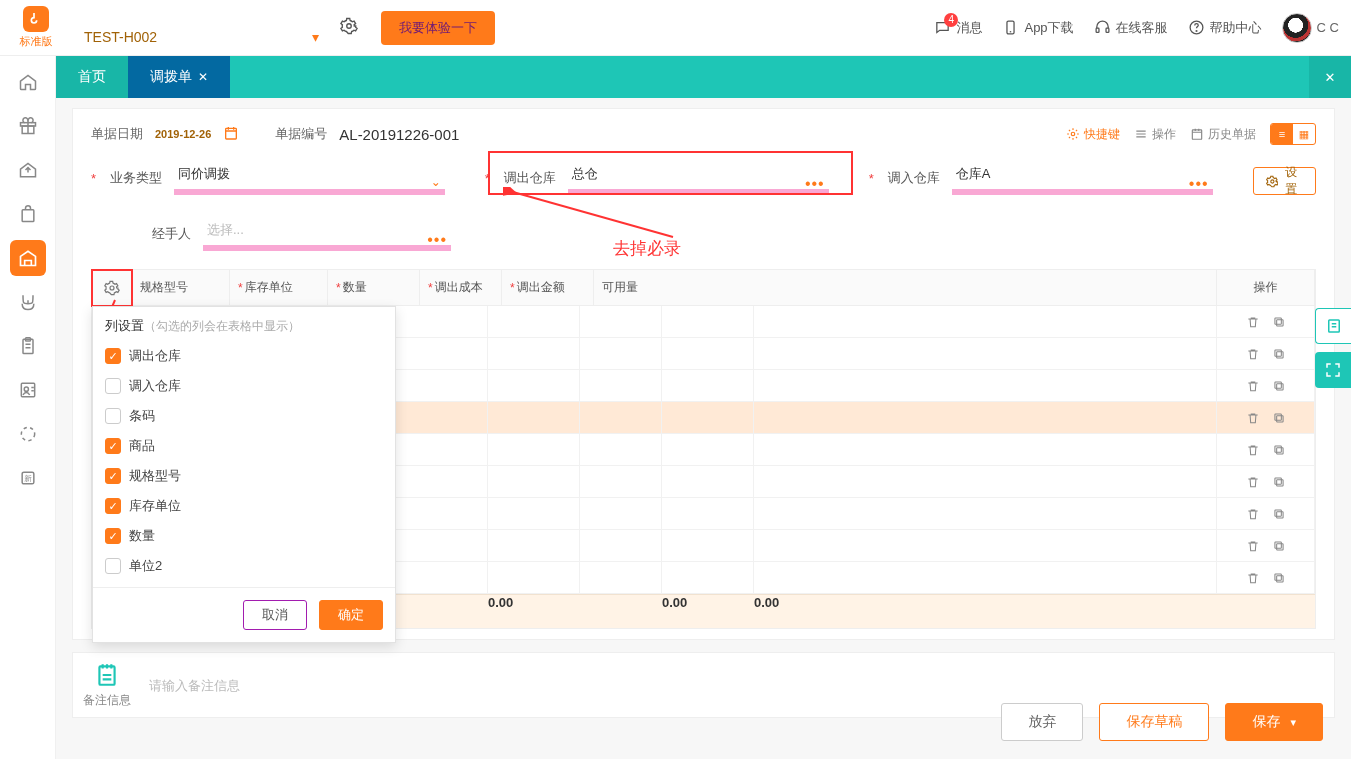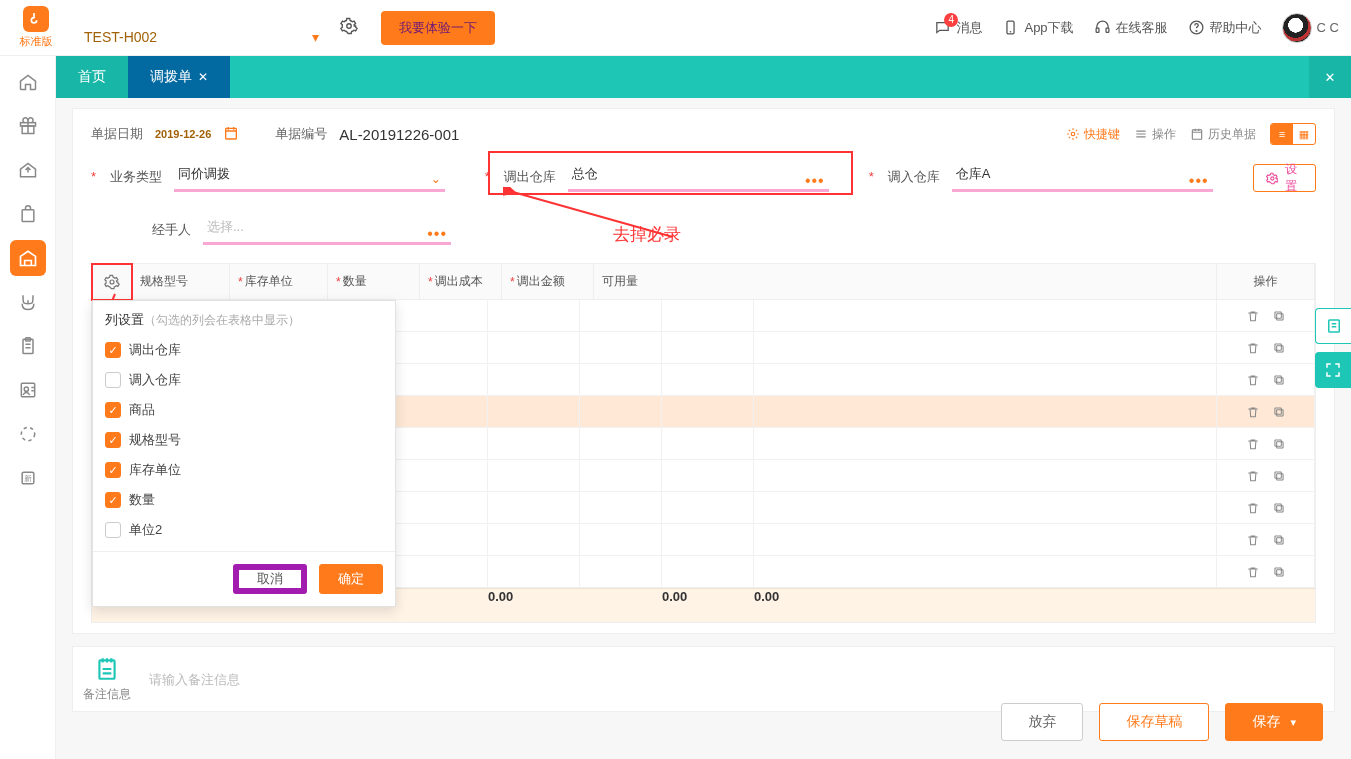--- a/index.html
+++ b/index.html
@@ -57,25 +57,25 @@
   .view-toggle{display:flex;border:1px solid #ff7a1a;border-radius:3px;overflow:hidden;}
   .view-toggle span{width:22px;height:20px;display:flex;align-items:center;justify-content:center;font-size:11px;}
   .view-toggle span.on{background:#ff7a1a;color:#fff;}
   .view-toggle span.off{color:#ff7a1a;}
 
   
   .form-row { display:flex; align-items:flex-end; margin-top:16px; gap:40px; }
   .field { display:flex; align-items:center; gap:12px; width:360px; position:relative;}
   .field .req { color:#f04040; margin-right:-6px;}
   .field .flabel { color:#555; font-size:13px; width:60px; text-align:right;}
-  .field .fval { flex:1; border-bottom:3px solid #f9a8d4; padding:4px 20px 6px 4px; color:#333; font-size:13px;}
+  .field .fval { flex:1; border-bottom:6px solid #f9a8d4; padding:4px 20px 6px 4px; color:#333; font-size:13px;}
   .field .fval.placeholder{color:#bbb;}
   .field .drop-ic{position:absolute;right:4px;bottom:6px;color:#ff7a1a;font-size:12px;}
   .field .dots-ic{position:absolute;right:4px;bottom:6px;color:#ff7a1a;font-size:16px;letter-spacing:1px;line-height:10px;}
-  .settings-btn{margin-left:auto;border:1px solid #ff7a1a;color:#ec4899;background:#fff;border-radius:3px;height:28px;padding:0 12px;display:flex;align-items:center;gap:1px;cursor:pointer;font-size:12px;}
+  .settings-btn{margin-left:auto;border:1px solid #ff7a1a;color:#a16207;background:#fff;border-radius:3px;height:28px;padding:0 12px;display:flex;align-items:center;gap:1px;cursor:pointer;font-size:12px;}
   .settings-btn svg{width:13px;height:13px;}
 
   
   .red-box{position:absolute;border:2px solid #f33;pointer-events:none;}
   .red-arrow{position:absolute;pointer-events:none;}
   .red-anno{position:absolute;color:#f33;font-size:17px;pointer-events:none;}
 
   
   .tbl-wrap{margin-top:18px;border:1px solid #eee;position:relative;}
   .thead{display:flex;background:#fafafa;border-bottom:1px solid #eee;height:36px;align-items:stretch;font-size:12px;color:#555;}
@@ -117,21 +117,21 @@
   .col-settings{position:absolute;left:0;top:36px;width:304px;background:#fff;border:1px solid #e2e2e2;box-shadow:0 4px 12px rgba(0,0,0,.12);z-index:10;}
   .col-settings .hdr{padding:10px 12px 6px 12px;font-size:13px;color:#333;}
   .col-settings .hdr span.hint{color:#aaa;font-size:12px;}
   .col-settings .list{max-height:248px;overflow-y:auto;padding:0 8px 6px 8px;}
   .col-settings .opt{display:flex;align-items:center;gap:8px;padding:6px 4px;font-size:13px;color:#444;cursor:pointer;}
   .col-settings .cb{width:16px;height:16px;border:1px solid #ccc;border-radius:3px;display:flex;align-items:center;justify-content:center;}
   .col-settings .cb.checked{background:#ff7a1a;border-color:#ff7a1a;}
   .col-settings .cb.checked::after{content:"✓";color:#fff;font-size:11px;line-height:1;}
   .col-settings .ftr{display:flex;justify-content:flex-end;gap:12px;padding:12px;border-top:1px solid #eee;}
   .col-settings .btn{height:30px;padding:0 18px;border-radius:3px;font-size:13px;cursor:pointer;}
-  .col-settings .btn.cancel{background:#fff;border:6px solid #a21caf;color:#555;}
+  .col-settings .btn.cancel{background:#fff;border:1px solid #a21caf;color:#555;}
   .col-settings .btn.ok{background:#ff7a1a;border:1px solid #ff7a1a;color:#fff;}
   .col-settings .list::-webkit-scrollbar{width:10px;}
   .col-settings .list::-webkit-scrollbar-thumb{background:#ccc;border-radius:5px;}
 
   .small-red-arrow{position:absolute;pointer-events:none;}
 
   
   .float-tools{position:absolute;right:0;top:252px;display:flex;flex-direction:column;}
   .float-tools .ft{width:36px;height:36px;display:flex;align-items:center;justify-content:center;color:#fff;cursor:pointer;}
   .float-tools .ft.a{background:#fff;color:#1ec6b6;border:1px solid #1ec6b6;border-right:none;border-radius:4px 0 0 4px;}
@@ -376,21 +376,21 @@
     </div>
 
     <svg class="red-arrow" style="left:430px;top:78px;width:180px;height:60px;">
       <defs>
           <marker id="ah" markerWidth="8" markerHeight="8" refX="2" refY="4" orient="auto">
             <path d="M8 0L0 4l8 4z" fill="#f33"></path>
           </marker>
         </defs>
       <line x1="170" y1="50" x2="10" y2="5" stroke="#f33" stroke-width="2" marker-end="url(#ah)"></line>
     </svg>
-    <span class="red-anno" style="left:540px;top:114px;font-family:Liberation Mono, monospace;">去掉必录</span>
+    <span class="red-anno" style="left:540px;top:128px;font-family:Liberation Mono, monospace;">去掉必录</span>
 
     <div class="tbl-wrap">
 
       <div class="gear-hl" style="left:-1px;top:-1px;width:42px;height:38px;"></div>
 
       <div class="thead">
         <div class="th gear">
           <svg viewBox="0 0 24 24" fill="none" stroke="currentColor" stroke-width="1.8">
               <circle cx="12" cy="12" r="3"></circle>
               <path d="M19 12a7 7 0 00-.2-1.7l2-1.5-2-3.4-2.3 1a7 7 0 00-3-1.7L13 2h-4l-.5 2.7a7 7 0 00-3 1.7l-2.3-1-2 3.4 2 1.5A7 7 0 003 12c0 .6.1 1.1.2 1.7l-2 1.5 2 3.4 2.3-1a7 7 0 003 1.7L11 22h4l.5-2.7a7 7 0 003-1.7l2.3 1 2-3.4-2-1.5c.1-.6.2-1.1.2-1.7z"></path>
@@ -424,20 +424,24 @@
         <div class="list">
           <div class="opt">
               <span class="cb checked"></span>
               <span>调出仓库</span>
             </div>
           <div class="opt">
               <span class="cb"></span>
               <span>调入仓库</span>
             </div>
           <div class="opt">
+              <span class="cb"></span>
+              <span>条码</span>
+            </div>
+          <div class="opt">
               <span class="cb checked"></span>
               <span>商品</span>
             </div>
           <div class="opt">
               <span class="cb checked"></span>
               <span>规格型号</span>
             </div>
           <div class="opt">
               <span class="cb checked"></span>
               <span>库存单位</span>

